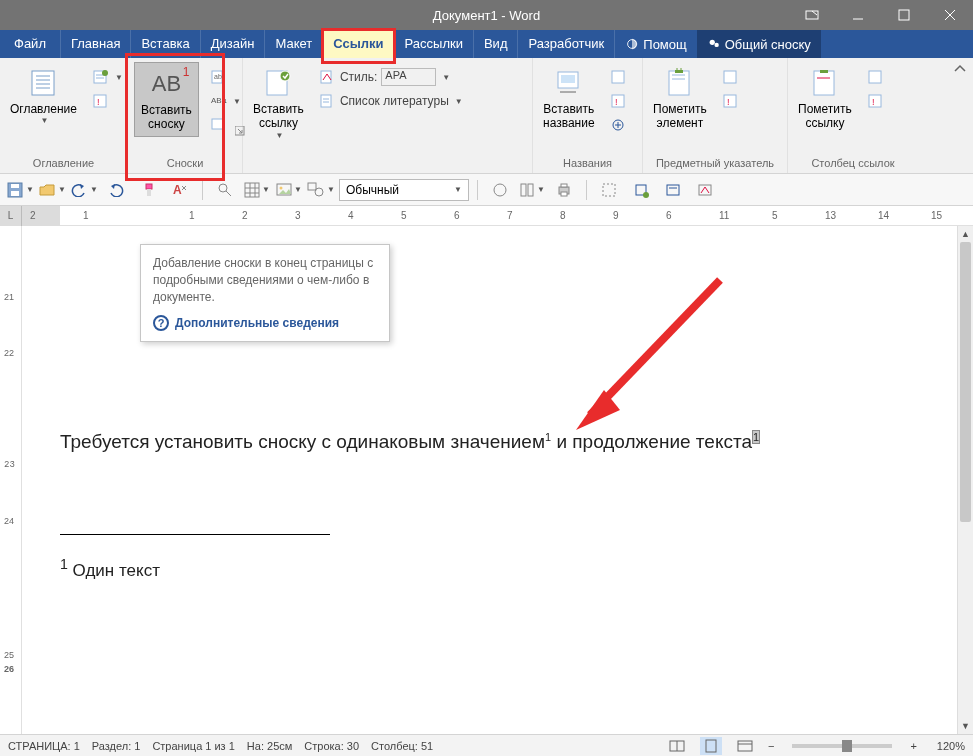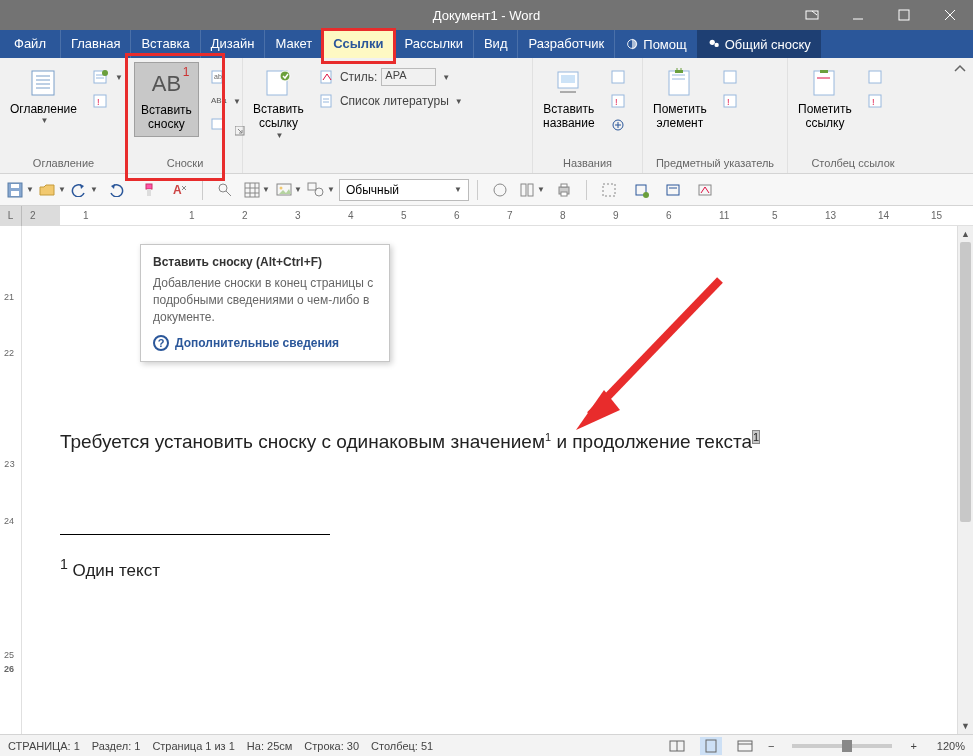--- a/index.html
+++ b/index.html
@@ -528,21 +528,20 @@
   <div class="doc-text">
     <span>Требуется установить сноску с одинаковым значением</span><span class="sup">1</span><span> и продолжение текста</span><span class="sup sel">1</span>
   </div>
   <div class="footnote-sep"></div>
   <div class="footnote">
     <sup>1</sup><span> Один текст</span>
   </div>
 </div>
 
 <div class="tooltip">
-  <div class="tooltip-title">Вставить сноску (Alt+Ctrl+F)</div>
   <div class="tooltip-desc">Добавление сноски в конец страницы с подробными сведениями о чем-либо в документе.</div>
   <div class="tooltip-link">
     <span class="qmark">?</span>
     <span>Дополнительные сведения</span>
   </div>
 </div>
 
 <div class="red-box" style="left:321px;top:28px;width:75px;height:36px"></div>
 <div class="red-box" style="left:125px;top:53px;width:100px;height:128px"></div>
 

